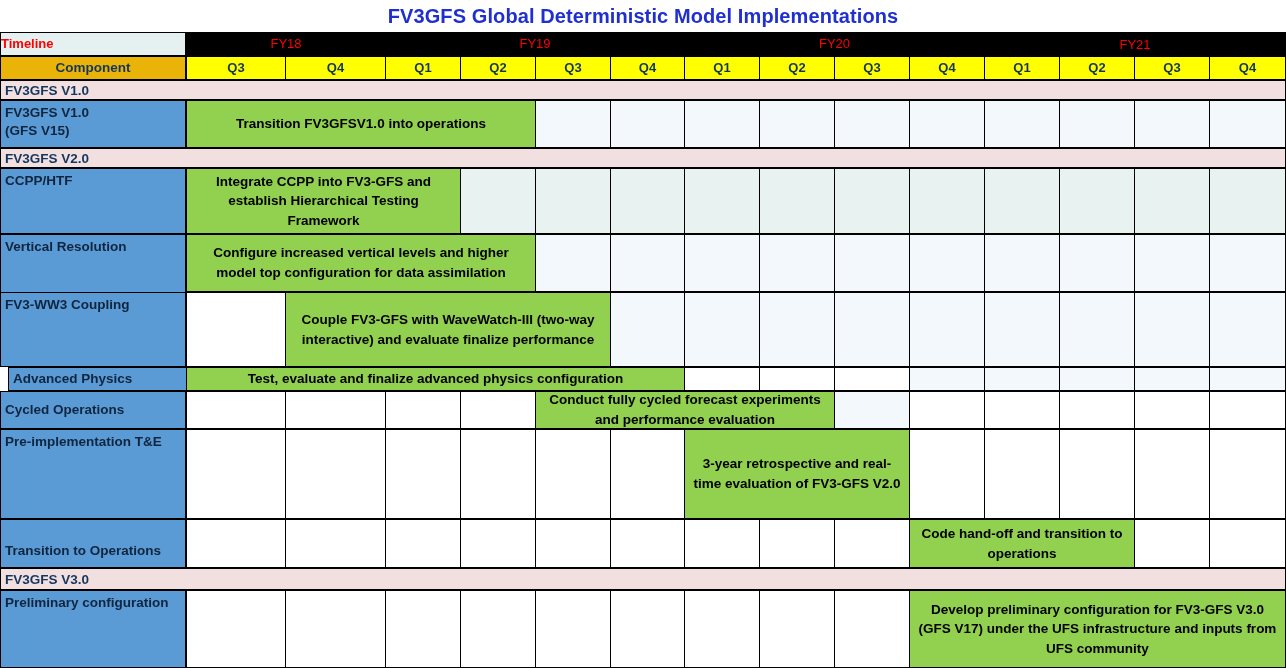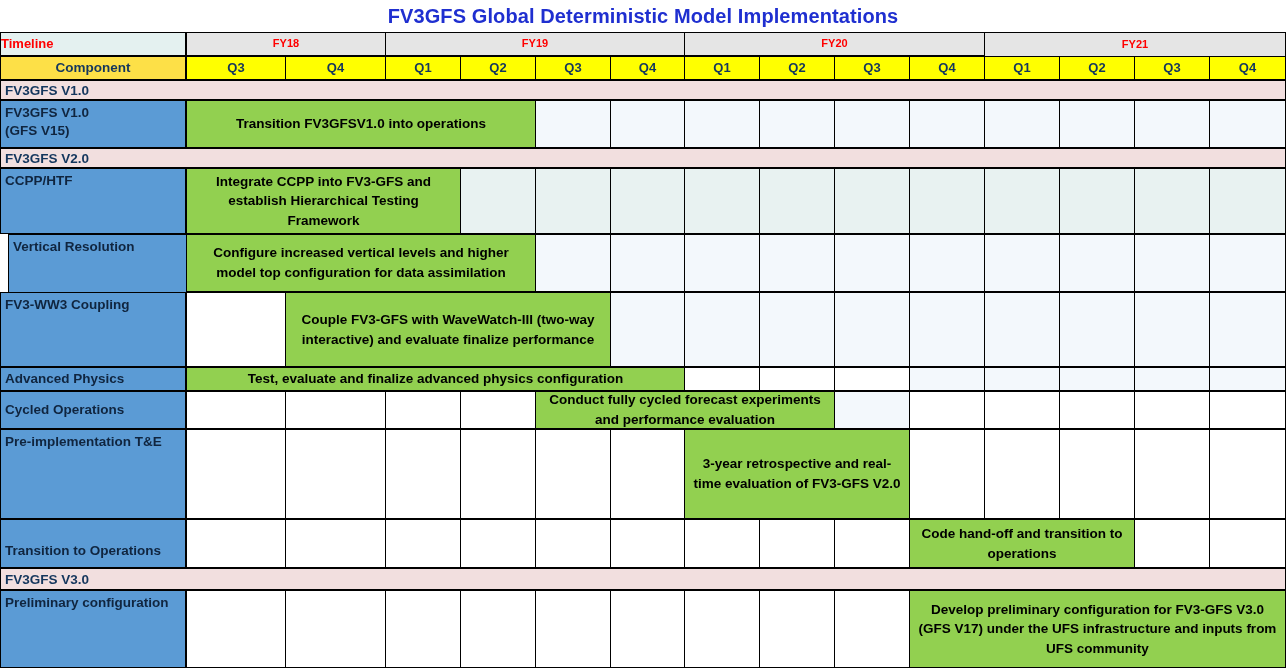--- a/index.html
+++ b/index.html
@@ -44,41 +44,41 @@
     border: 1.5px solid #000000;
     display: flex;
     align-items: center;
     justify-content: center;
     text-align: center;
     overflow: hidden;
     line-height: 1.22;
   }
 
   .fy-cell {
-    background: #e5e5e5;
+    background: #000000;
     color: #ff0000;
-    font-size: 11px;
-    font-weight: bold;
+    font-size: 13px;
+    font-weight: normal;
   }
   .timeline-cell {
     background: #e4f1f0;
     color: #ff0000;
     font-size: 13px;
     font-weight: bold;
     justify-content: flex-start;
     text-align: left;
   }
   .q-cell {
     background: #ffff00;
     color: #14365d;
     font-size: 13px;
     font-weight: bold;
   }
   .component-cell {
-    background: #fde047;
+    background: #eab308;
     color: #14365d;
     font-size: 13.5px;
     font-weight: bold;
   }
 
   
   .section-band {
     position: absolute;
     box-sizing: border-box;
     background: #f2dfdf;
@@ -200,21 +200,21 @@
   <div class="empty-cell tinted2" style="left:610px;top:168px;width:75px;height:66px;"></div>
   <div class="empty-cell tinted2" style="left:684px;top:168px;width:76px;height:66px;"></div>
   <div class="empty-cell tinted2" style="left:759px;top:168px;width:76px;height:66px;"></div>
   <div class="empty-cell tinted2" style="left:834px;top:168px;width:76px;height:66px;"></div>
   <div class="empty-cell tinted2" style="left:909px;top:168px;width:76px;height:66px;"></div>
   <div class="empty-cell tinted2" style="left:984px;top:168px;width:76px;height:66px;"></div>
   <div class="empty-cell tinted2" style="left:1059px;top:168px;width:76px;height:66px;"></div>
   <div class="empty-cell tinted2" style="left:1134px;top:168px;width:76px;height:66px;"></div>
   <div class="empty-cell tinted2" style="left:1209px;top:168px;width:77px;height:66px;"></div>
 
-  <div class="row-label" style="left:8px;top:234px;width:186px;height:68px;">Vertical Resolution</div>
+  <div class="row-label" style="left:0px;top:234px;width:186px;height:68px;">Vertical Resolution</div>
   <div class="task-bar" style="left:186px;top:234px;width:350px;height:58px;">Configure increased vertical levels and higher model top configuration for data assimilation</div>
   <div class="empty-cell tinted" style="left:535px;top:234px;width:76px;height:58px;"></div>
   <div class="empty-cell tinted" style="left:610px;top:234px;width:75px;height:58px;"></div>
   <div class="empty-cell tinted" style="left:684px;top:234px;width:76px;height:58px;"></div>
   <div class="empty-cell tinted" style="left:759px;top:234px;width:76px;height:58px;"></div>
   <div class="empty-cell tinted" style="left:834px;top:234px;width:76px;height:58px;"></div>
   <div class="empty-cell tinted" style="left:909px;top:234px;width:76px;height:58px;"></div>
   <div class="empty-cell tinted" style="left:984px;top:234px;width:76px;height:58px;"></div>
   <div class="empty-cell tinted" style="left:1059px;top:234px;width:76px;height:58px;"></div>
   <div class="empty-cell tinted" style="left:1134px;top:234px;width:76px;height:58px;"></div>
@@ -226,21 +226,21 @@
   <div class="empty-cell tinted" style="left:610px;top:292px;width:75px;height:75px;"></div>
   <div class="empty-cell tinted" style="left:684px;top:292px;width:76px;height:75px;"></div>
   <div class="empty-cell tinted" style="left:759px;top:292px;width:76px;height:75px;"></div>
   <div class="empty-cell tinted" style="left:834px;top:292px;width:76px;height:75px;"></div>
   <div class="empty-cell tinted" style="left:909px;top:292px;width:76px;height:75px;"></div>
   <div class="empty-cell tinted" style="left:984px;top:292px;width:76px;height:75px;"></div>
   <div class="empty-cell tinted" style="left:1059px;top:292px;width:76px;height:75px;"></div>
   <div class="empty-cell tinted" style="left:1134px;top:292px;width:76px;height:75px;"></div>
   <div class="empty-cell tinted" style="left:1209px;top:292px;width:77px;height:75px;"></div>
 
-  <div class="row-label" style="left:0px;top:367px;width:186px;height:24px;align-items:center;padding-top:0;">Advanced Physics</div>
+  <div class="row-label" style="left:8px;top:367px;width:186px;height:24px;align-items:center;padding-top:0;">Advanced Physics</div>
   <div class="task-bar" style="left:186px;top:367px;width:499px;height:24px;">Test, evaluate and finalize advanced physics configuration</div>
   <div class="empty-cell" style="left:684px;top:367px;width:76px;height:24px;"></div>
   <div class="empty-cell" style="left:759px;top:367px;width:76px;height:24px;"></div>
   <div class="empty-cell" style="left:834px;top:367px;width:76px;height:24px;"></div>
   <div class="empty-cell tinted" style="left:909px;top:367px;width:76px;height:24px;"></div>
   <div class="empty-cell tinted" style="left:984px;top:367px;width:76px;height:24px;"></div>
   <div class="empty-cell tinted" style="left:1059px;top:367px;width:76px;height:24px;"></div>
   <div class="empty-cell tinted" style="left:1134px;top:367px;width:76px;height:24px;"></div>
   <div class="empty-cell tinted" style="left:1209px;top:367px;width:77px;height:24px;"></div>
 

